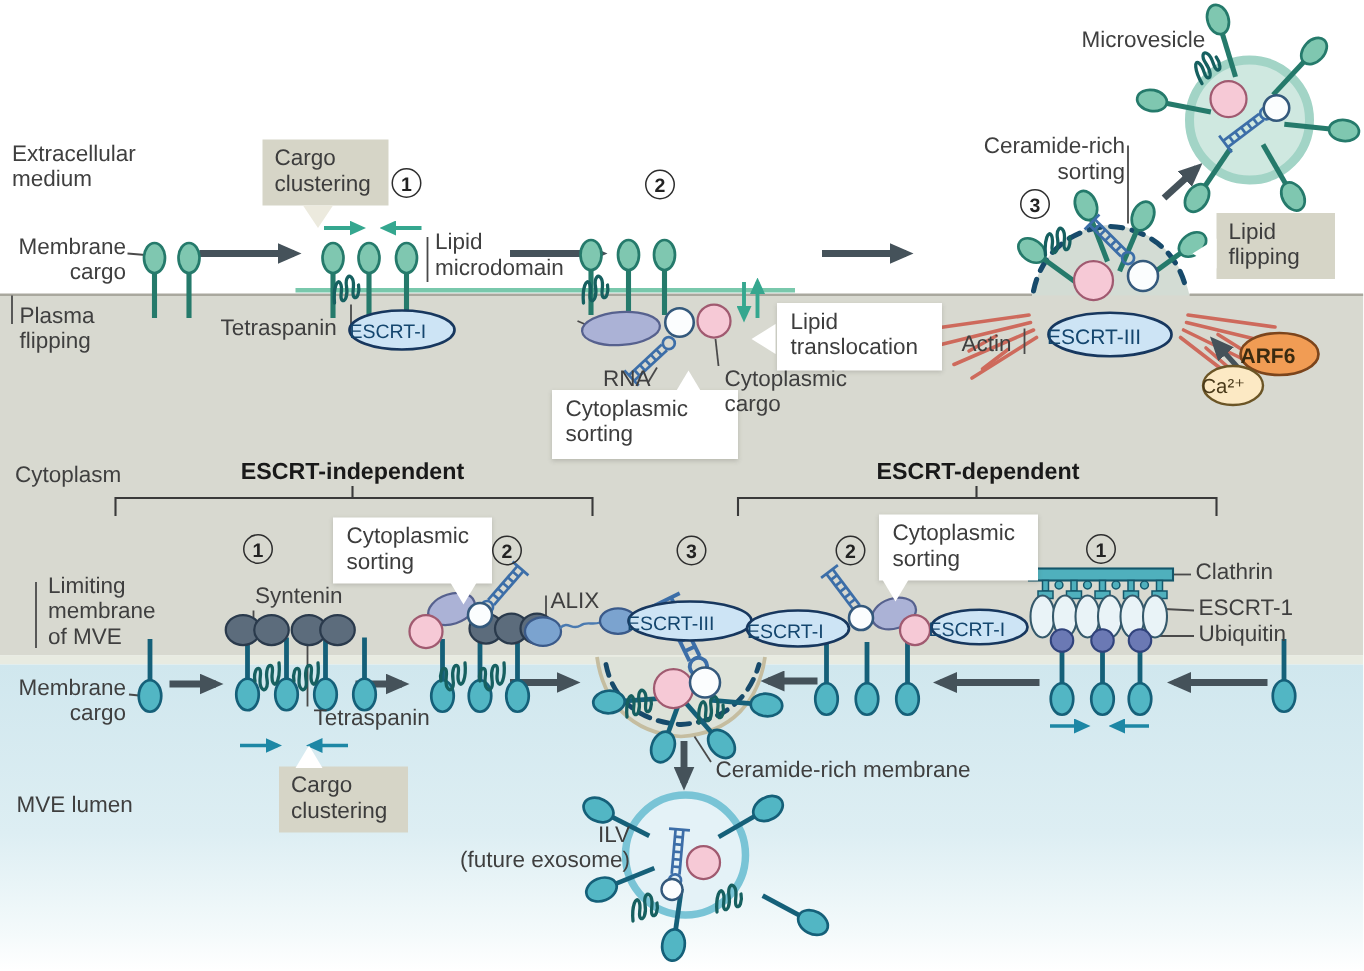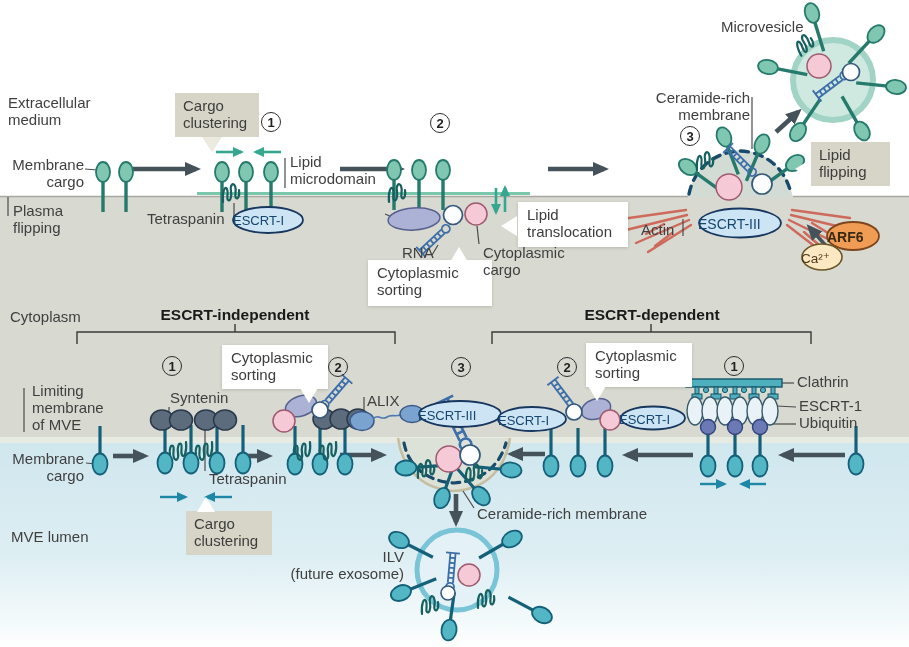--- a/index.html
+++ b/index.html
@@ -364,21 +364,21 @@
 sorting</div>
 <div class="wedge wu" style="left:450px;top:247px;"></div>
 <div class="lbl" style="left:483px;top:245px;">Cytoplasmic
 cargo</div>
 <div class="wbox" style="left:518px;top:202px;width:110px;height:45px;">Lipid
 translocation</div>
 <div class="wedge wl" style="left:501px;top:216px;"></div>
 
 <div class="lbl" style="left:721px;top:19px;">Microvesicle</div>
 <div class="lbl r" style="left:640px;top:90px;width:110px;">Ceramide-rich
-membrane</div>
+sorting</div>
 <div class="step" style="left:680px;top:126px;">3</div>
 <div class="box" style="left:811px;top:142px;width:79px;height:44px;">Lipid
 flipping</div>
 <div class="wedge wl" style="left:795px;top:159px;"></div>
 <div class="lbl" style="left:641px;top:222px;">Actin</div>
 <div class="ov" style="left:698px;top:216px;width:84px;font-size:14px;">ESCRT-III</div>
 <div class="ov" style="left:827px;top:229px;width:52px;font-size:14px;color:#3a2a10;font-weight:bold;">ARF6</div>
 <div class="ov" style="left:801px;top:250px;width:46px;font-size:13.5px;color:#4a3a1a;">Ca²⁺</div>
 
 <div class="lbl" style="left:10px;top:309px;">Cytoplasm</div>
@@ -409,16 +409,16 @@
 <div class="lbl" style="left:799px;top:415px;">Ubiquitin</div>
 
 <div class="lbl r" style="left:0px;top:451px;width:84px;">Membrane
 cargo</div>
 <div class="lbl" style="left:11px;top:529px;">MVE lumen</div>
 <div class="lbl" style="left:209px;top:471px;">Tetraspanin</div>
 <div class="box" style="left:186px;top:511px;width:86px;height:44px;">Cargo
 clustering</div>
 <div class="wedge wu" style="left:197px;top:497px;"></div>
 <div class="lbl" style="left:477px;top:506px;">Ceramide-rich membrane</div>
-<div class="lbl r" style="left:268px;top:549px;width:136px;text-align:right;">ILV
+<div class="lbl r" style="left:284px;top:549px;width:136px;text-align:right;">ILV
 (future exosome)</div>
 
 </div>
 
 </body></html>

